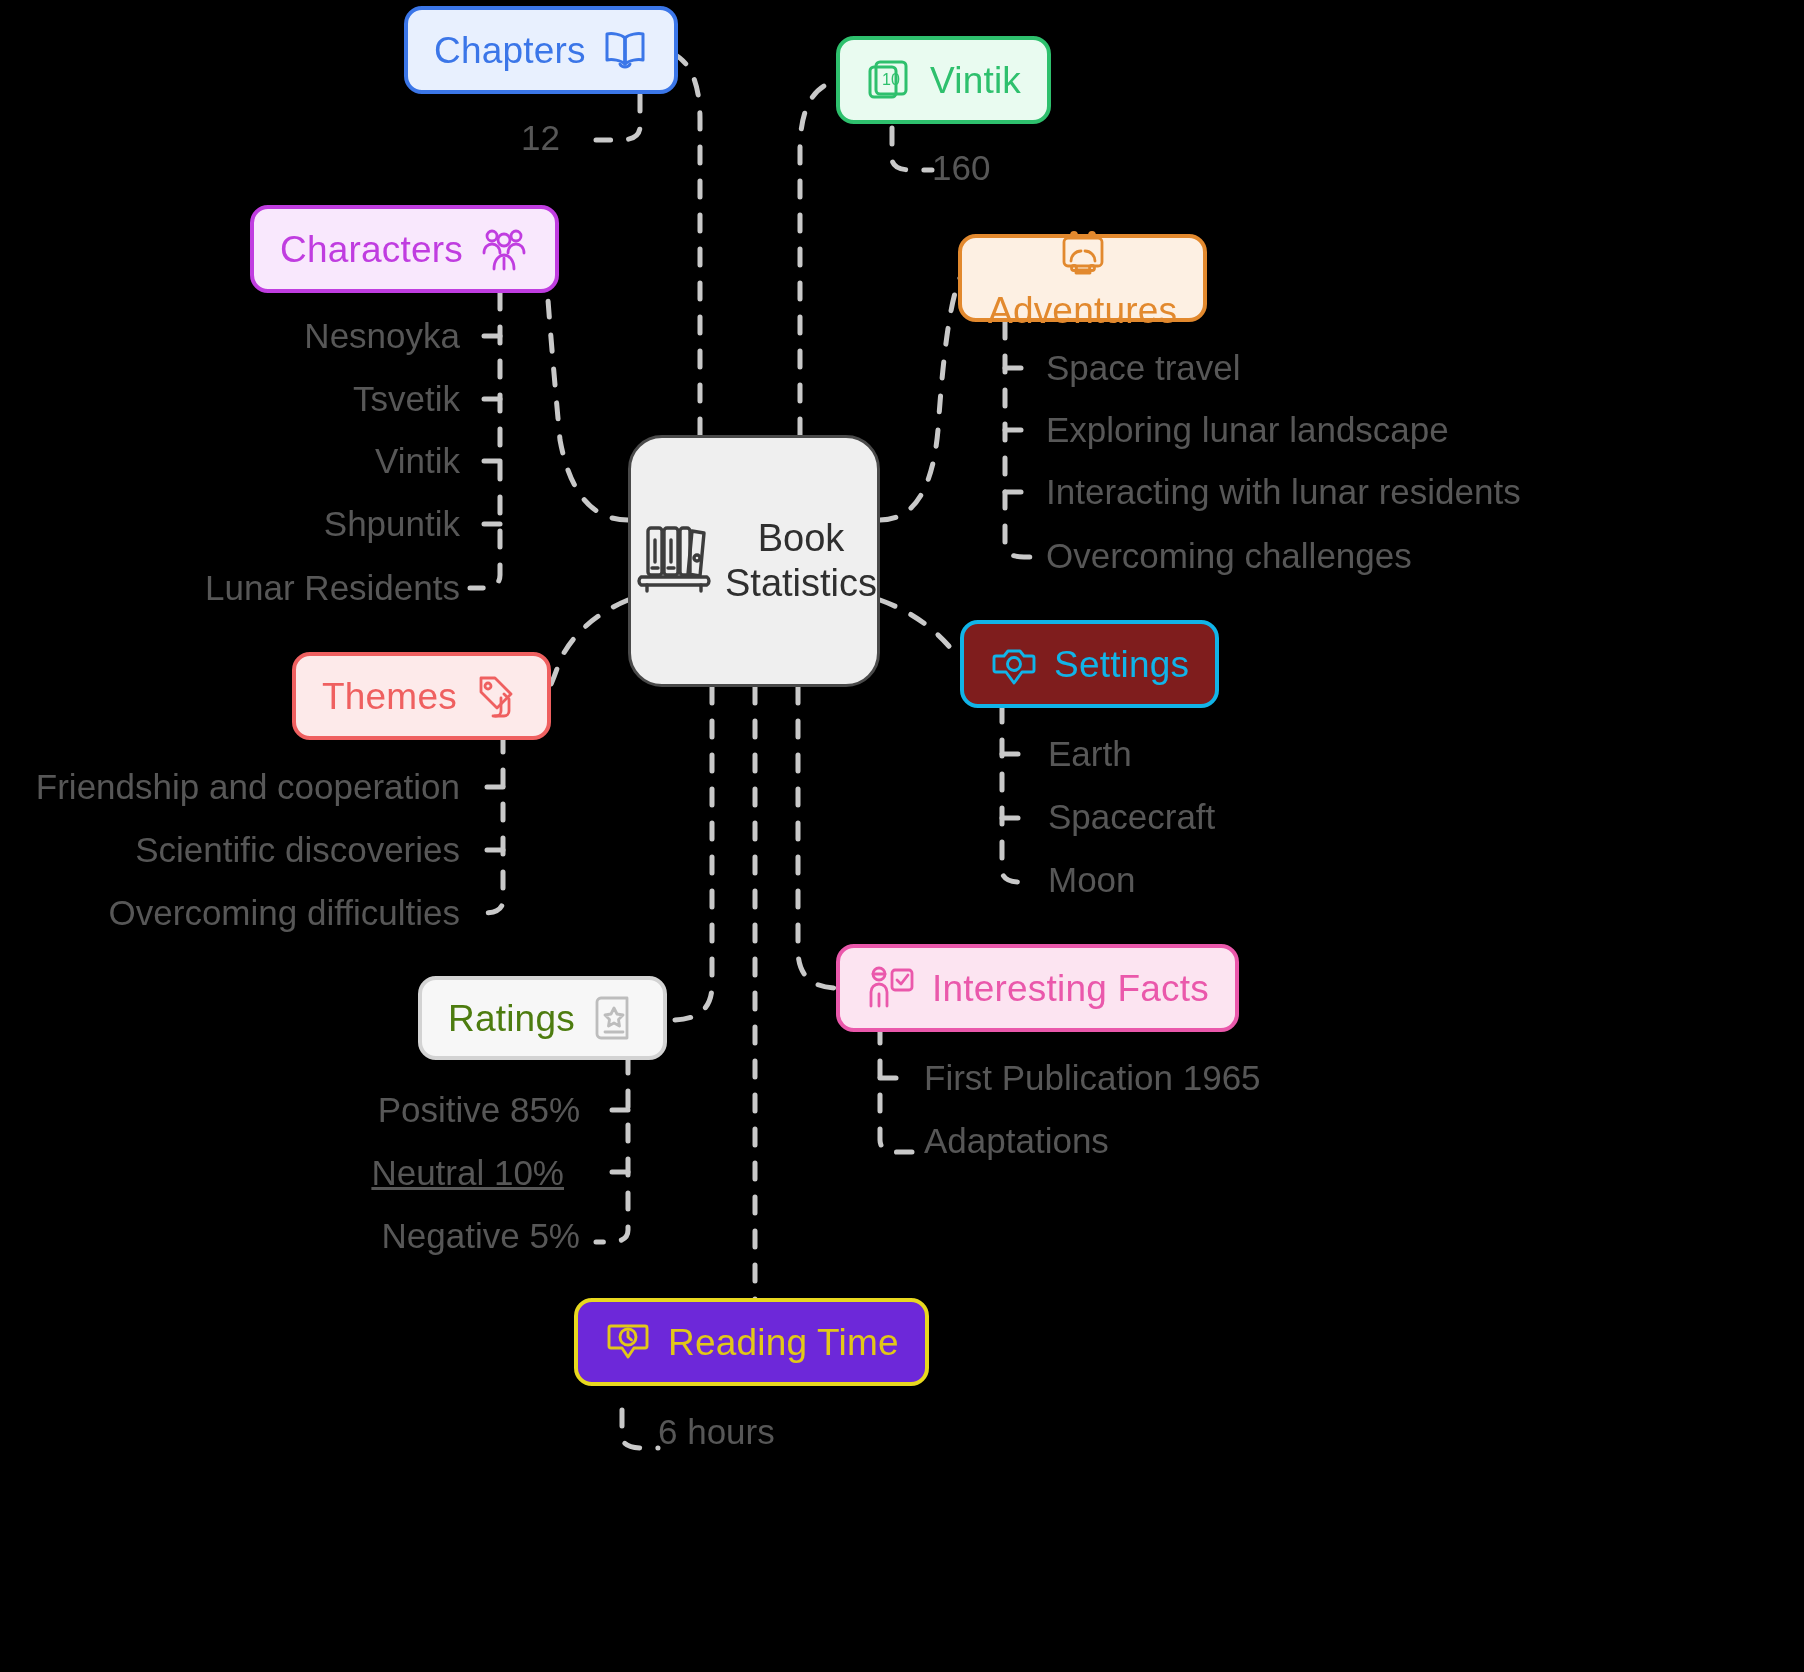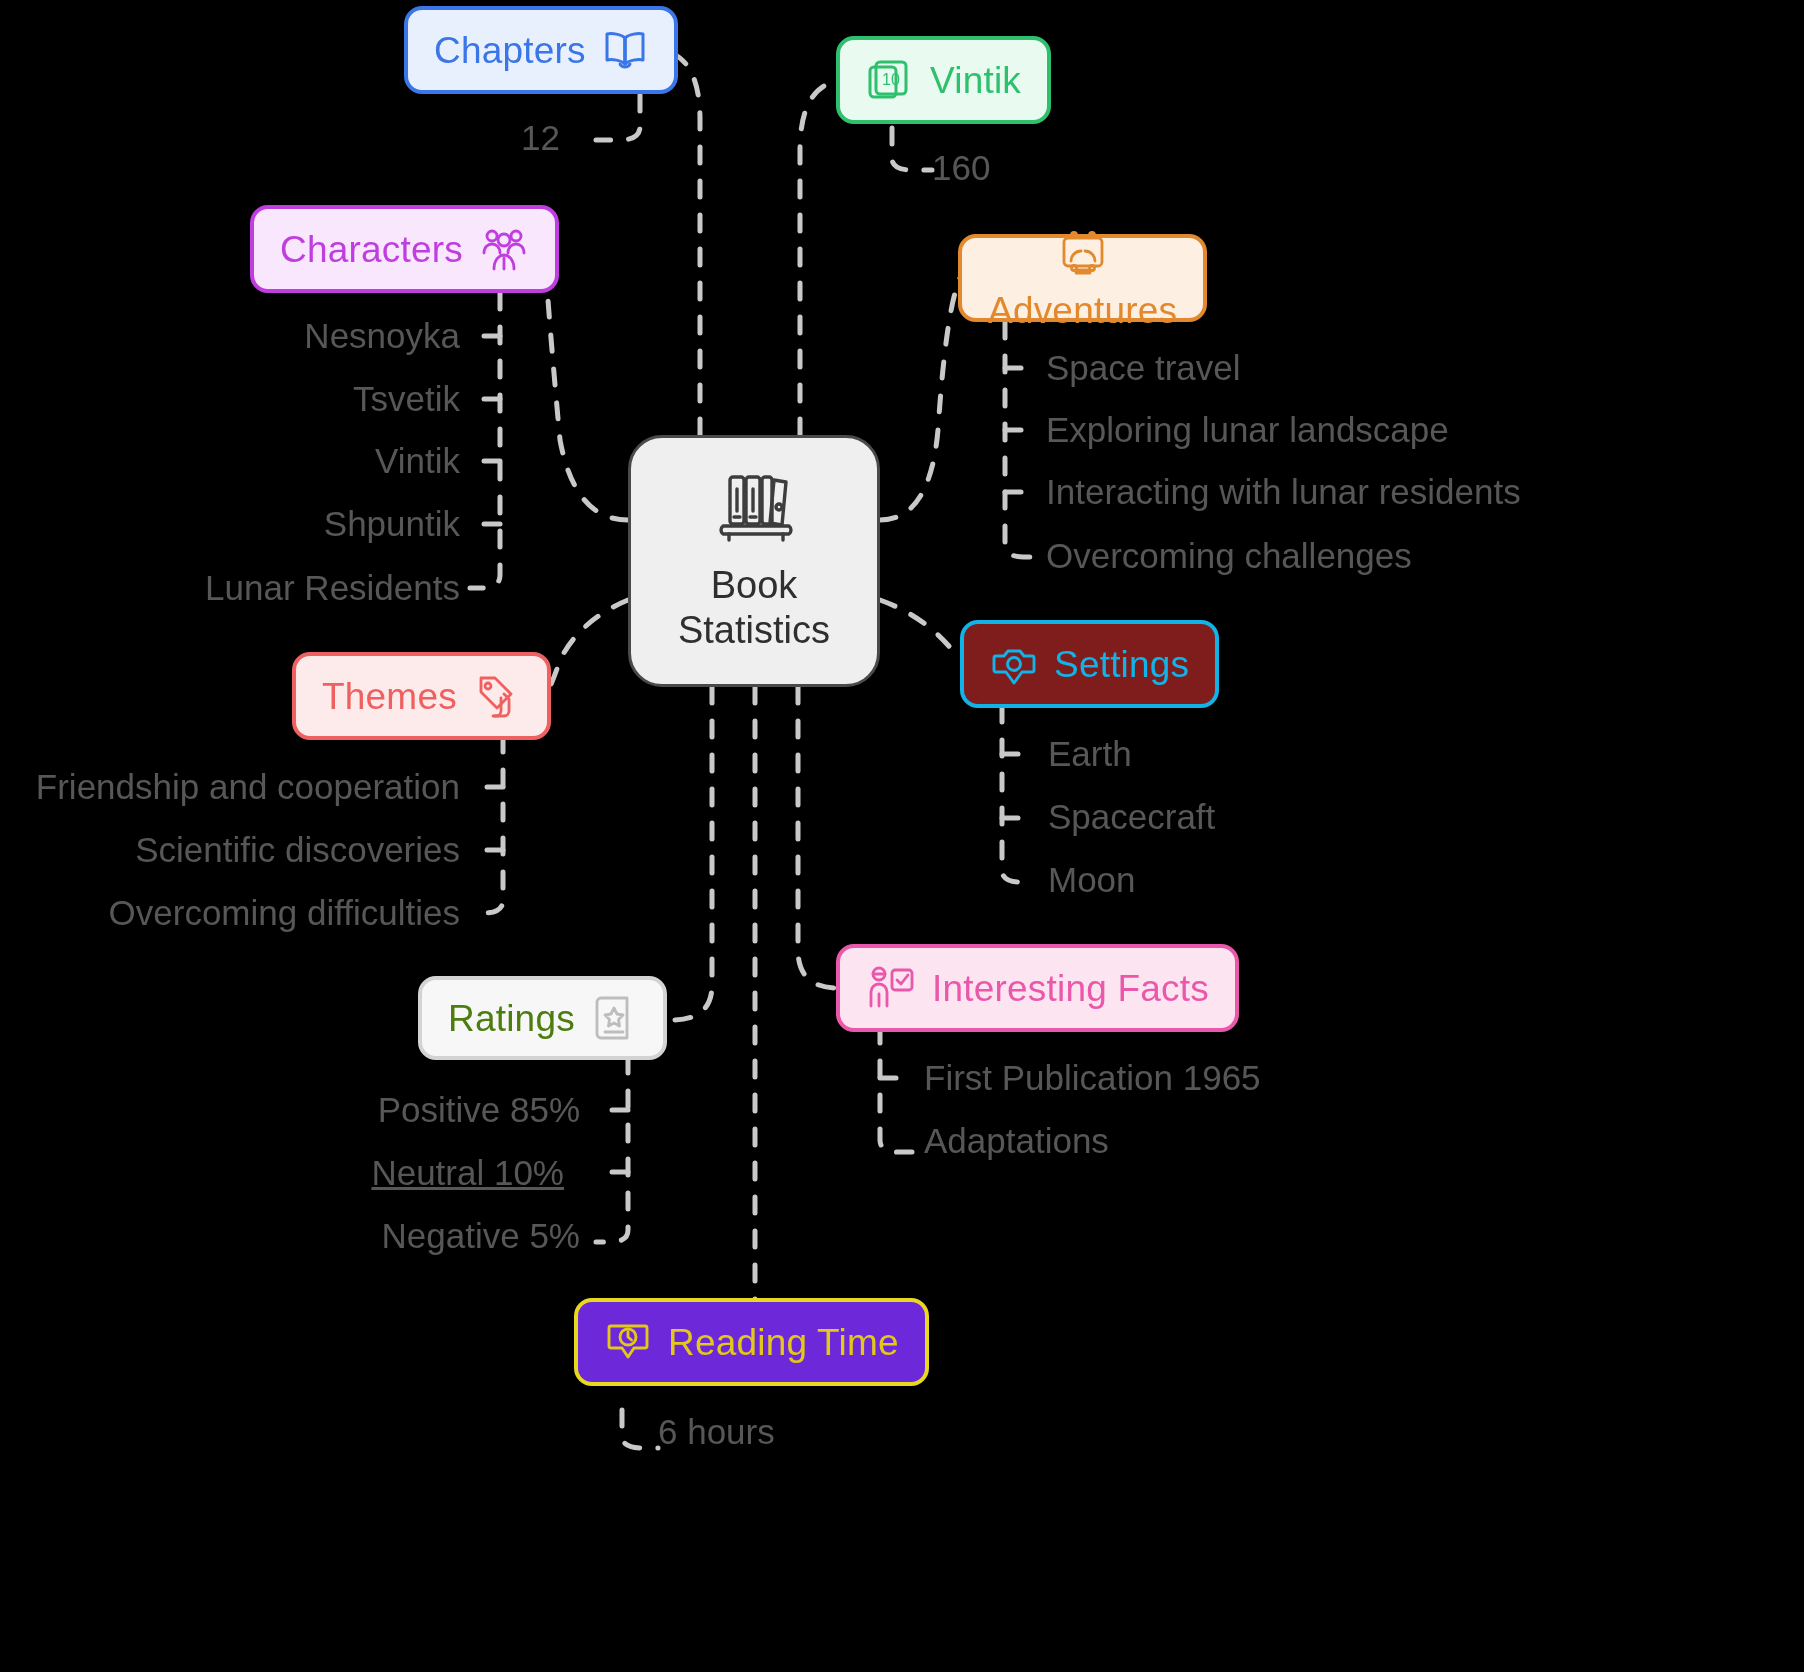--- a/index.html
+++ b/index.html
@@ -28,21 +28,21 @@
   .node .ico { display: flex; align-items: center; justify-content: center; }
   .node .ico svg { display: block; }
 
   
   #center {
     position: absolute;
     left: 628px; top: 435px; width: 252px; height: 252px;
     background: #efefef;
     border: 3px solid #4a4a4a;
     border-radius: 34px;
-    display: flex; flex-direction: column;
+    display: flex; 
     align-items: center; justify-content: center;
     gap: 12px;
   }
   #center .ctitle {
     color: #2f2f2f; font-size: 38px; line-height: 1.18;
     text-align: center;
   }
 
   
   .leaf {

